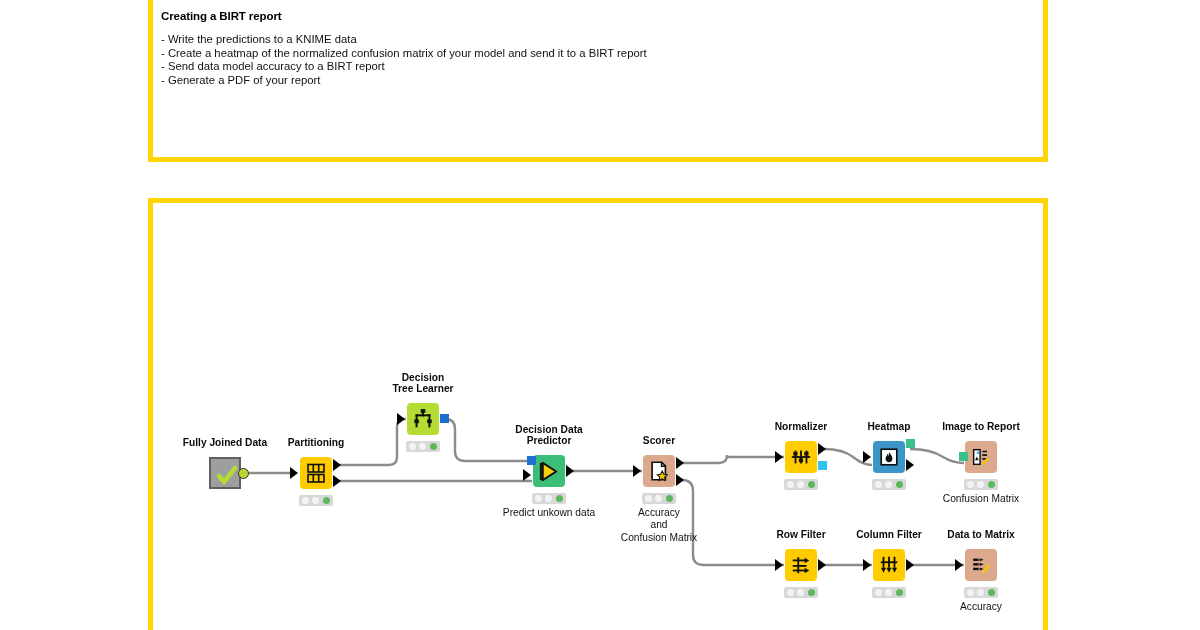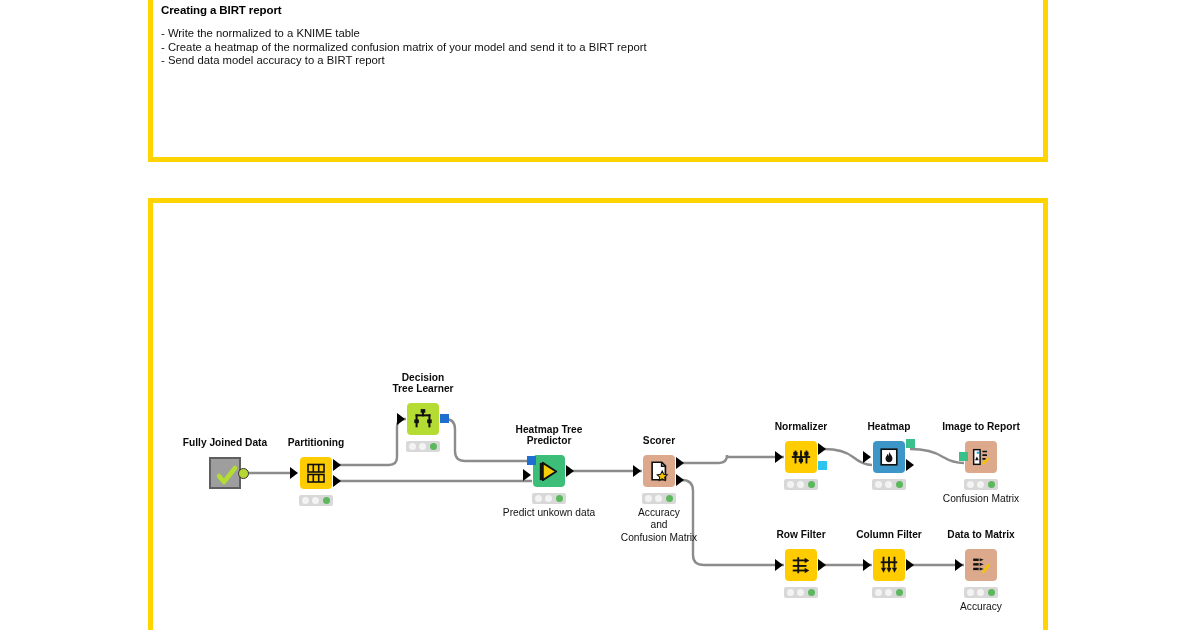--- a/index.html
+++ b/index.html
@@ -24,21 +24,21 @@
     background: #ffffff;
     box-sizing: border-box;
   }
   #annotation-panel {
     left: 148px;
     top: 0px;
     width: 900px;
     height: 162px;
     border: 5px solid #FFD400;
     border-top: 0;
-    padding: 2px 0 0 6px;
+    padding: 8px 0 0 6px;
   }
   #annotation-title {
     font-size: 11.5px;
     font-weight: bold;
     color: #000;
     margin: 2px 0 0 2px;
     letter-spacing: -0.1px;
   }
   #annotation-lines {
     margin-top: 11px;
@@ -178,23 +178,24 @@
   }
 </style>
 </head>
 <body>
 
 <div id="stage">
 
   <div class="panel" id="annotation-panel">
     <div id="annotation-title">Creating a BIRT report</div>
     <div id="annotation-lines">
-      <div class="annotation-line">- Write the normalized to a KNIME table</div>
+      <div class="annotation-line">- Write the predictions to a KNIME data</div>
       <div class="annotation-line">- Create a heatmap of the normalized confusion matrix of your model and send it to a BIRT report</div>
       <div class="annotation-line">- Send data model accuracy to a BIRT report</div>
+      <div class="annotation-line">- Generate a PDF of your report</div>
     </div>
   </div>
 
   <div class="panel" id="workflow-panel">
     <div id="canvas">
 
       <svg id="wires" viewBox="0 0 890 427" xmlns="http://www.w3.org/2000/svg">
         <g fill="none" stroke="#8C8C8C" stroke-width="2.4" stroke-linecap="butt">
 
           <path d="M 87 270 L 141 270"></path>
@@ -286,21 +287,21 @@
         <div class="port sq blue" style="left:17px; top:-5px;"></div>
         <div class="node-status">
           <span class="lamp"></span>
           <span class="lamp"></span>
           <span class="lamp on"></span>
         </div>
       </div>
 
       <div class="node" style="left:396px; top:268px;">
         <div class="node-title two-line">
-          <span>Heatmap Tree</span><br>
+          <span>Decision Data</span><br>
           <span>Predictor</span>
         </div>
         <div class="node-body" style="background:#3CBE78;">
           <div class="icon-wrap">
             <svg width="23" height="23" viewBox="0 0 24 24">
               <path d="M5 3 L5 21 L19 12 Z" fill="#F5D00A" stroke="#111" stroke-width="2" stroke-linejoin="round"></path>
               <path d="M3 3 L3 21" stroke="#111" stroke-width="2.2"></path>
             </svg>
           </div>
         </div>

